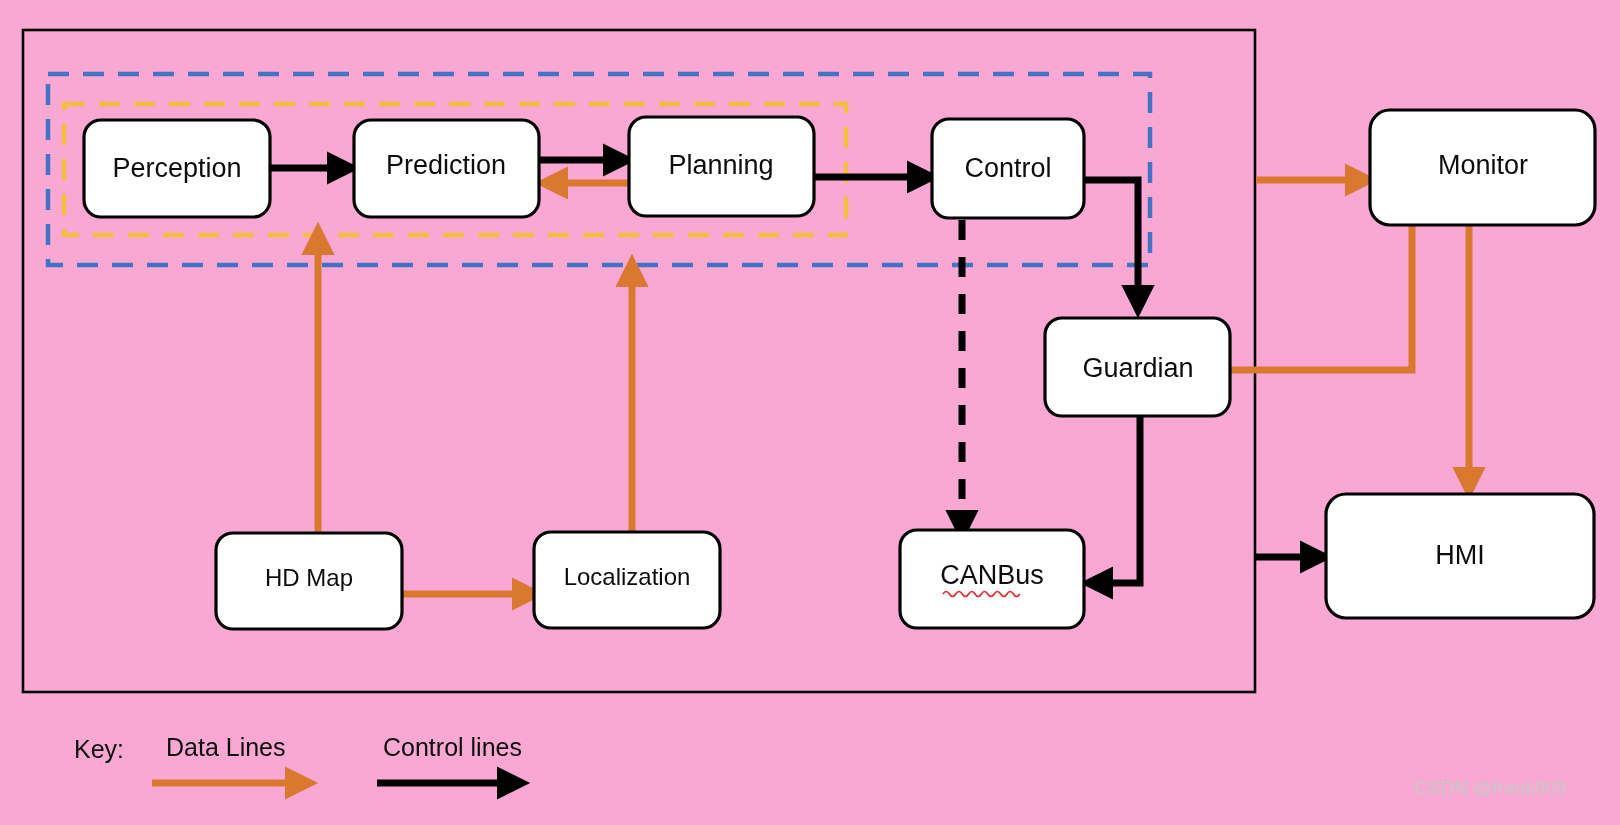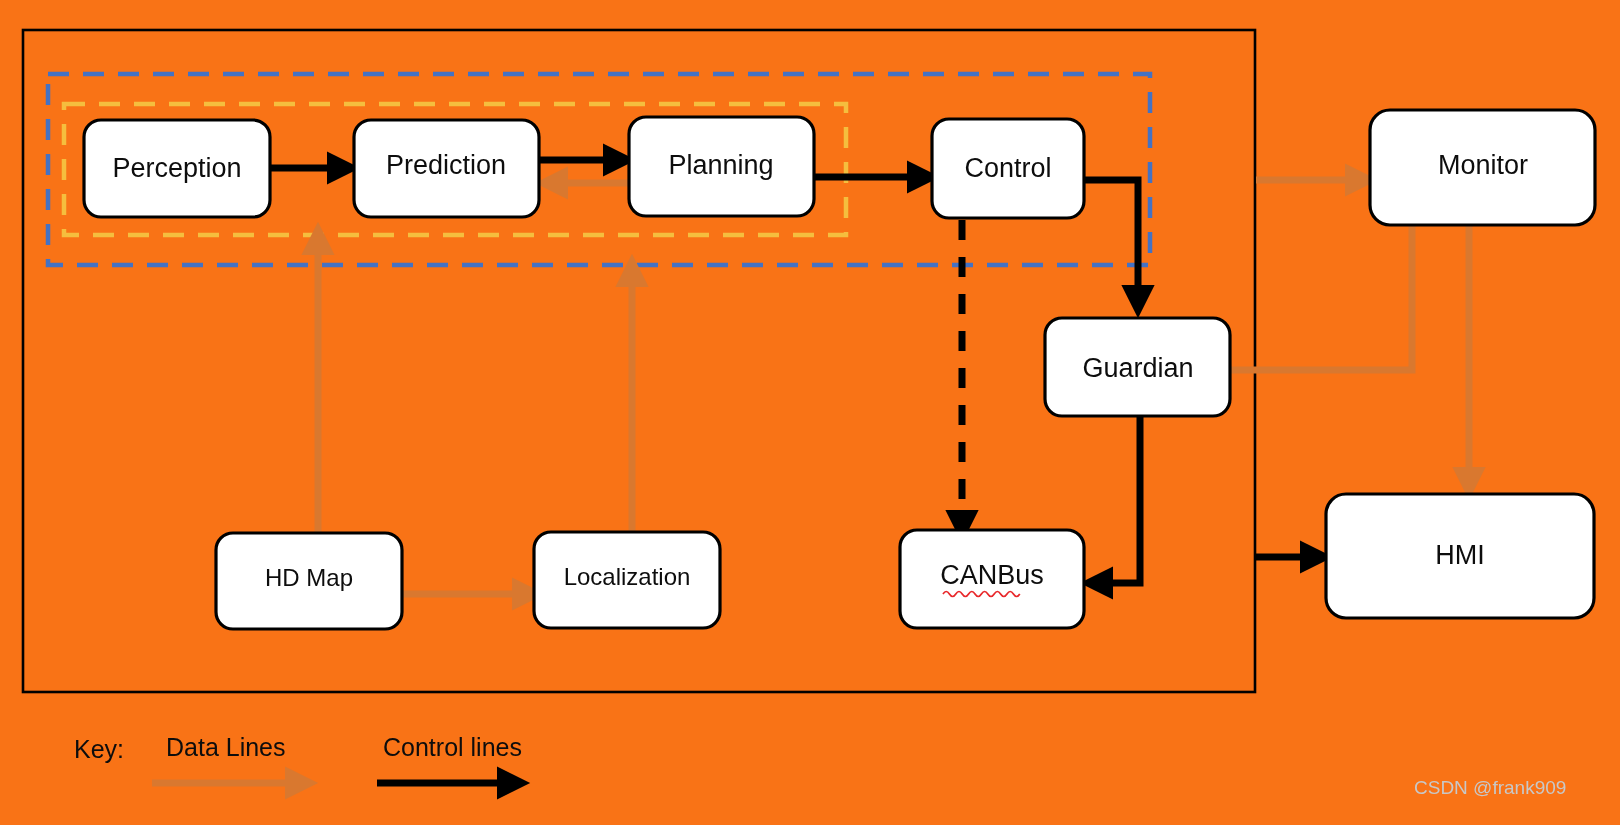--- a/index.html
+++ b/index.html
@@ -12,21 +12,21 @@
     font-family: "Liberation Sans", sans-serif;
     width: 1620px;
     height: 825px;
     overflow: hidden;
     position: relative;
   }
   #stage {
     position: relative;
     width: 1620px;
     height: 825px;
-    background: #f97316;
+    background: #f9a8d4;
   }
   #diagram-svg {
     position: absolute;
     left: 0;
     top: 0;
     width: 1620px;
     height: 825px;
   }
   .node-label {
     font-family: "Liberation Sans", sans-serif;

